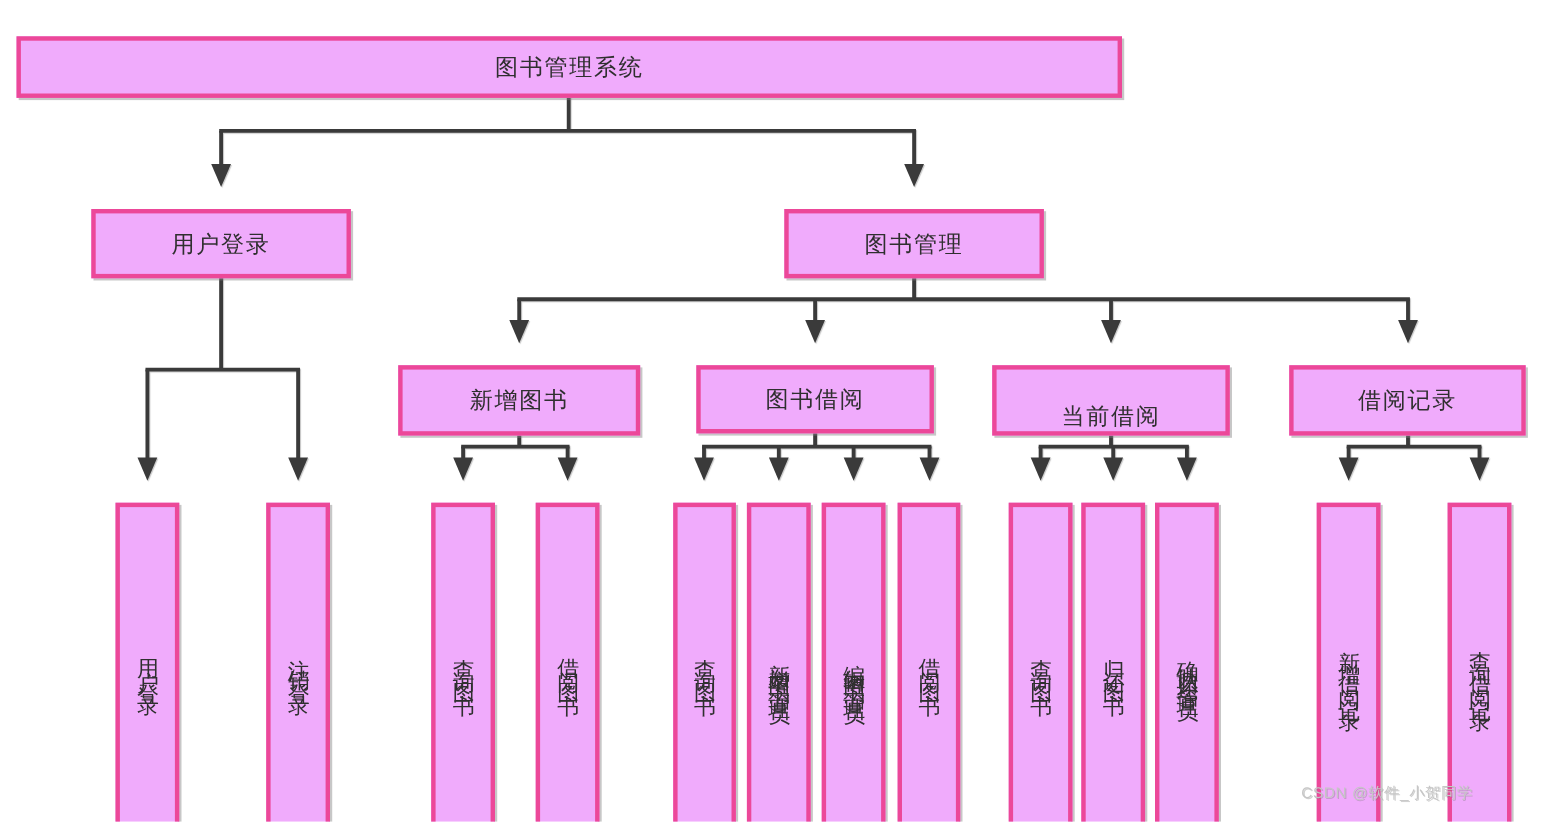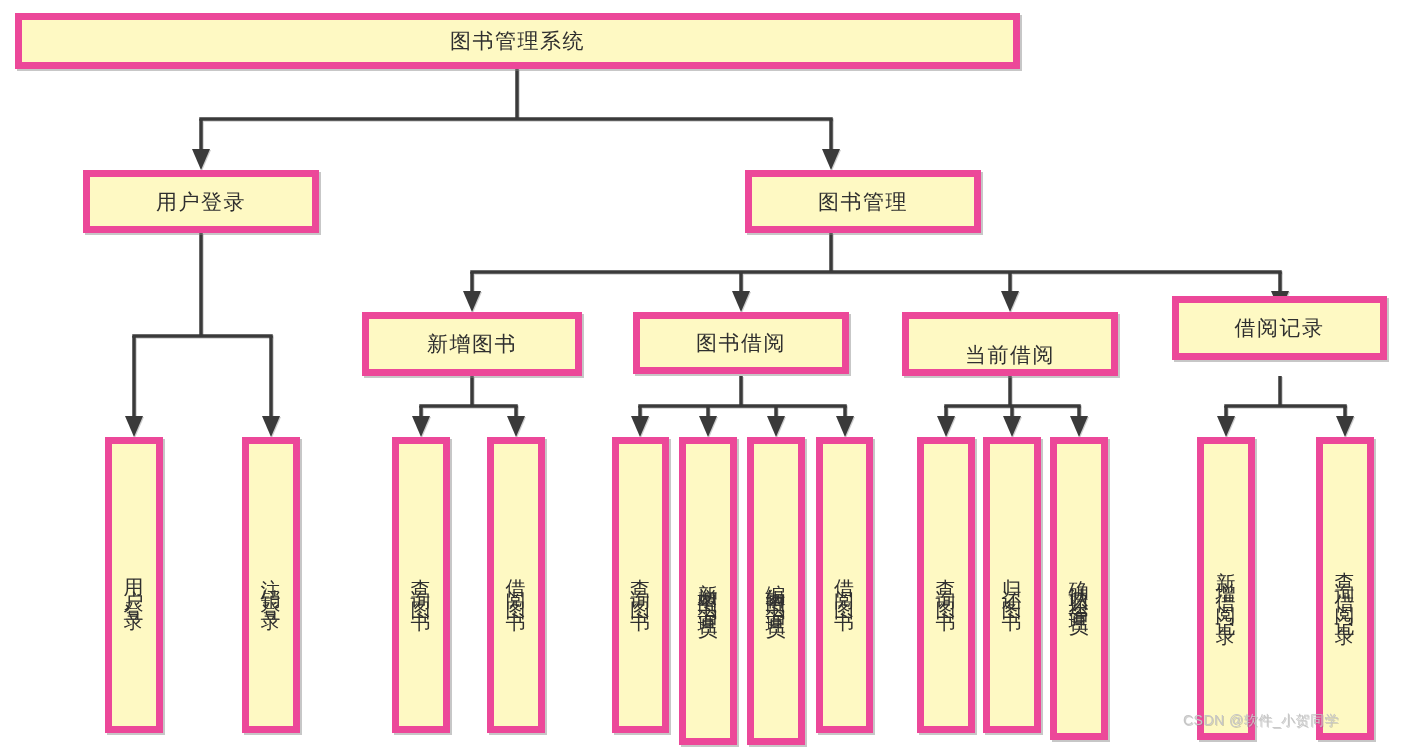--- a/index.html
+++ b/index.html
@@ -13,27 +13,28 @@
   }
   svg.connectors {
     position: absolute;
     left: 0; top: 0;
     width: 1405px; height: 747px;
     filter: drop-shadow(1.5px 1.5px 0 rgba(130,130,130,0.40));
   }
   .box {
     position: absolute;
     box-sizing: border-box;
-    background: #fef9c3;
-    border: 7px solid #ec4899;
+    background: #f0abfc;
+    border: 4px solid #ec4899;
     box-shadow: 2px 2px 0 rgba(130,130,130,0.45);
     display: flex;
     align-items: center;
     justify-content: center;
     z-index: 2;
+    margin-top: 20px;
   }
   .box.h span {
     font-size: 21px;
     color: #2f2f2f;
     letter-spacing: 1.5px;
     white-space: nowrap;
   }
   .box.v span {
     writing-mode: vertical-rl;
     text-orientation: mixed;
@@ -116,34 +117,34 @@
       <polygon points="1336,416 1354,416 1345,437" fill="#3a3a3a"></polygon>
     </svg>
 
   <div class="box h" style="left:15px; top:13px; width:1005px; height:56px;">
     <span>图书管理系统</span>
   </div>
 
   <div class="box h" style="left:83px; top:170px; width:236px; height:63px;">
     <span>用户登录</span>
   </div>
-  <div class="box h" style="left:745px; top:170px; width:236px; height:63px;text-align:center;">
+  <div class="box h" style="left:713px; top:170px; width:236px; height:63px;text-align:center;">
     <span>图书管理</span>
   </div>
 
   <div class="box h" style="left:362px; top:312px; width:220px; height:64px;">
     <span>新增图书</span>
   </div>
   <div class="box h" style="left:633px; top:312px; width:216px; height:62px;">
     <span>图书借阅</span>
   </div>
   <div class="box h" style="left:902px; top:312px; width:216px; height:64px;align-items:flex-end;">
     <span>当前借阅</span>
   </div>
-  <div class="box h" style="left:1172px; top:296px; width:215px; height:64px;">
+  <div class="box h" style="left:1172px; top:312px; width:215px; height:64px;">
     <span>借阅记录</span>
   </div>
 
   <div class="box v" style="left:105px; top:437px; width:58px; height:296px;">
     <span>用户登录</span>
   </div>
   <div class="box v" style="left:242px; top:437px; width:58px; height:296px;">
     <span>注销登录</span>
   </div>
 

